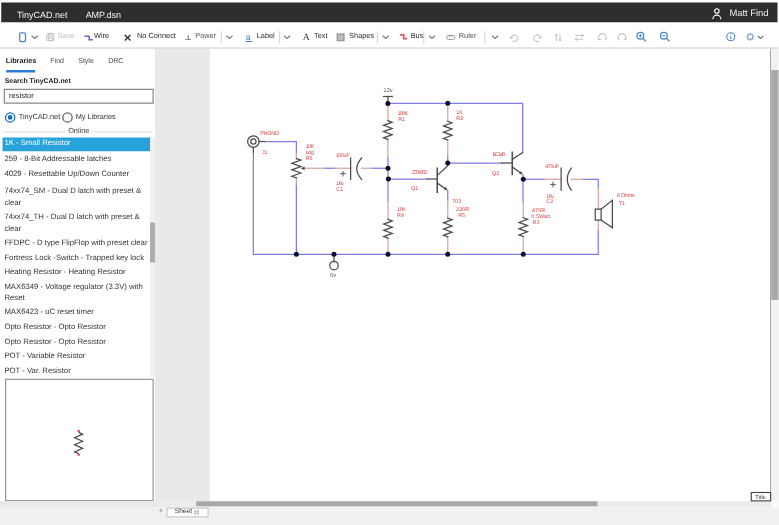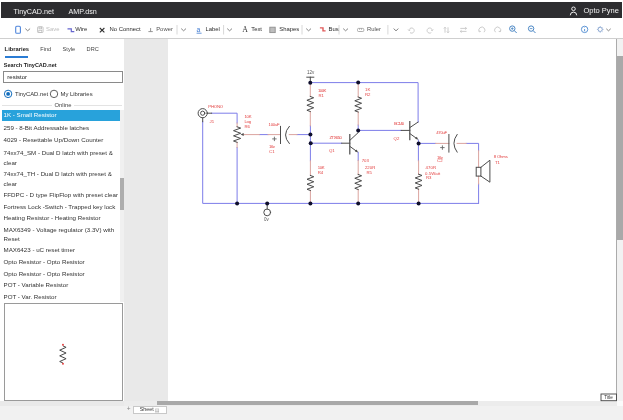--- a/index.html
+++ b/index.html
@@ -11,21 +11,21 @@
 </head>
 <body>
 
 <div class="abs" style="left:1px;top:2px;width:620.5px;height:16px;background:#2d2d30;"></div>
 <span class="txt" style="left:13.5px;top:7.9px;font-size:7.2px;color:#f2f2f2;">TinyCAD.net</span>
 <span class="txt" style="left:68.5px;top:7.9px;font-size:7.2px;color:#f2f2f2;">AMP.dsn</span>
 <svg class="abs" style="left:568px;top:5px;" width="12" height="12" viewBox="0 0 12 12">
   <circle cx="5.5" cy="3.8" r="1.8" stroke="#fff" stroke-width="0.9" fill="none"></circle>
   <path d="M2.3,10.3 a3.2,3.2 0 0 1 6.4,0" stroke="#fff" stroke-width="0.9" fill="none"></path>
 </svg>
-<span class="txt" style="left:583.5px;top:7.4px;font-size:7.5px;color:#f2f2f2;">Opto Pyne</span>
+<span class="txt" style="left:583.5px;top:7.4px;font-size:7.5px;color:#f2f2f2;">Matt Find</span>
 
 <div class="abs" style="left:0;top:18px;width:623px;height:20.3px;background:#fff;border-bottom:1px solid #cfcfcf;"></div>
 <svg class="abs" style="left:0;top:18px;" width="623" height="21" viewBox="0 0 623 21">
 
   <rect x="15.7" y="8.3" width="4.7" height="7" rx="1.1" stroke="#4f86dc" stroke-width="1.1" fill="none"></rect>
 
   <g stroke="#777" stroke-width="0.9" fill="none">
     <path d="M25.3,10.6 l2.4,2.2 l2.4,-2.2"></path>
     <path d="M181.2,10.6 l2.4,2.2 l2.4,-2.2"></path>
     <path d="M227.2,10.6 l2.4,2.2 l2.4,-2.2"></path>

